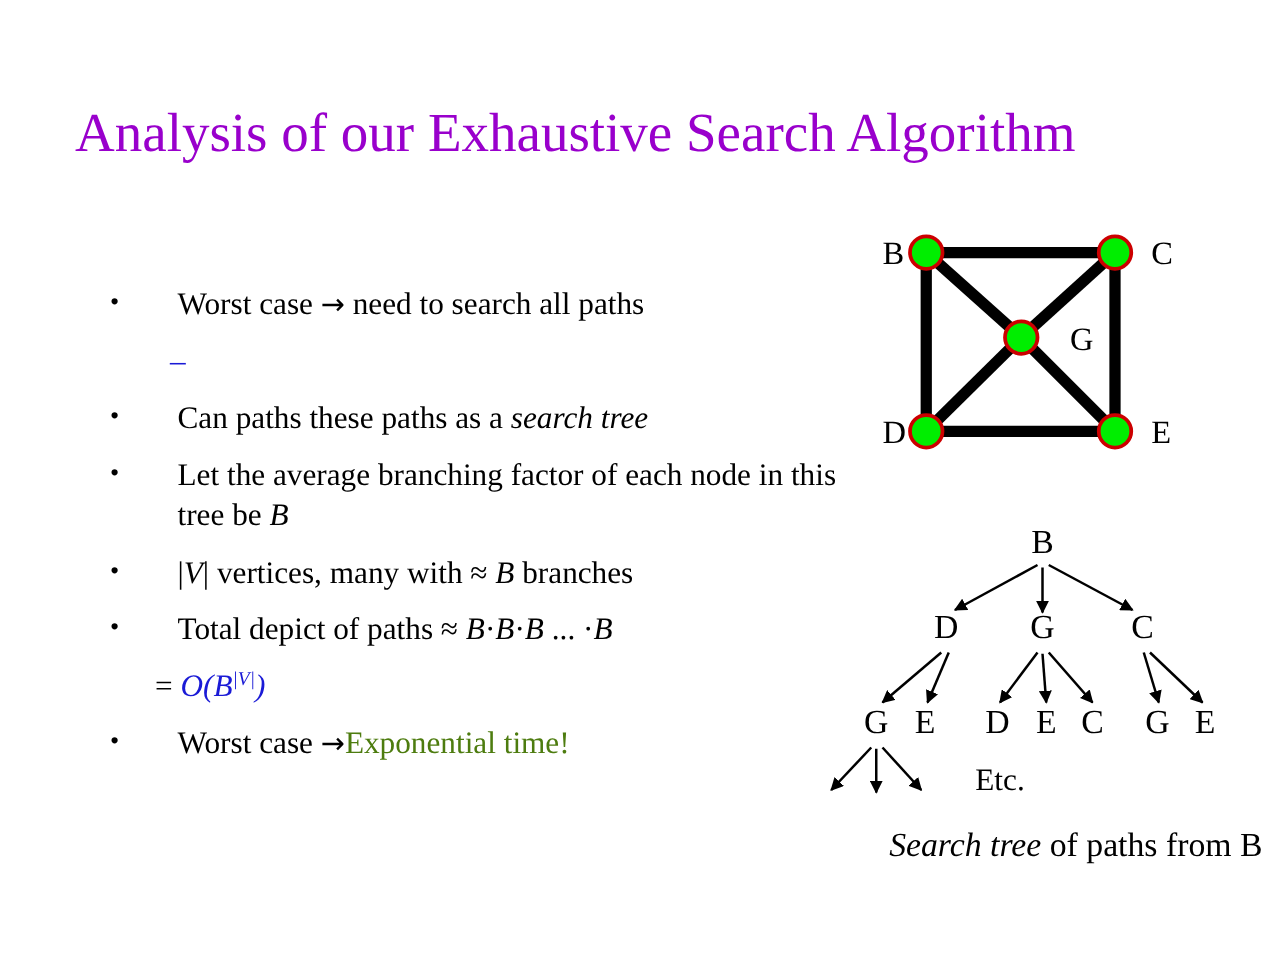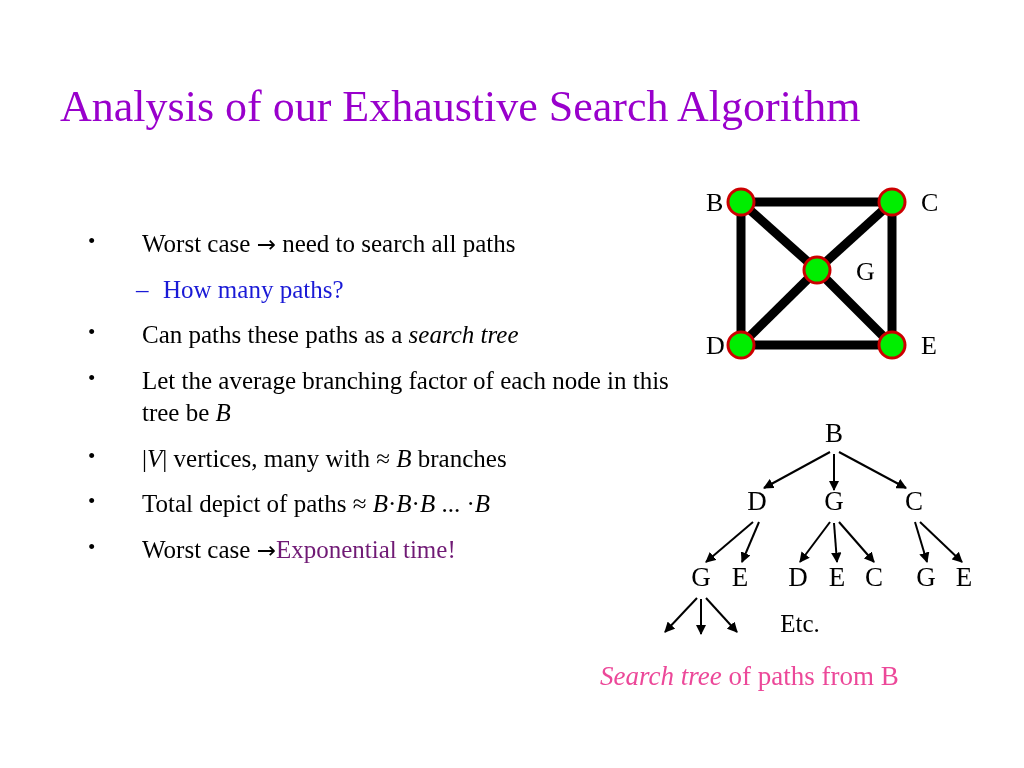--- a/index.html
+++ b/index.html
@@ -74,21 +74,21 @@
   .sub-text {
     flex: 1 1 auto;
     line-height: 1.3;
   }
   .eq-row {
     padding-left: 40px;
     margin-bottom: 13px;
     line-height: 1.3;
   }
   .blue { color: #1a1ad6; }
-  .red  { color: #701a75; }
+  .red  { color: #4d7c0f; }
   .ital { font-style: italic; }
   .sup  { font-size: 0.62em; vertical-align: super; line-height: 0; }
   .arrow { font-family: "DejaVu Sans", sans-serif; font-size: 0.92em; }
 
   
   #graph-figure {
     position: absolute;
     left: 676px;
     top: 168px;
     width: 290px;
@@ -122,41 +122,40 @@
     fill: #000000;
     text-anchor: middle;
   }
 
   
   #tree-caption {
     position: absolute;
     left: 600px;
     top: 660px;
     width: 410px;
-    text-align: left;
-    color: #ec4899;
+    text-align: right;
+    color: #000000;
     font-size: 27px;
     line-height: 1.2;
   }
 </style>
 </head>
 <body>
 
 <h1 id="slide-title">Analysis of our Exhaustive Search Algorithm</h1>
 
 <div id="bullet-body">
 
   <div class="bullet-row">
     <span class="bullet-marker">•</span>
     <span class="bullet-text"><span>Worst case </span><span class="arrow">→</span><span> need to search all paths</span></span>
   </div>
 
   <div class="sub-row">
     <span class="sub-marker">–</span>
-    <span class="sub-text">How many paths?</span>
   </div>
 
   <div class="bullet-row">
     <span class="bullet-marker">•</span>
     <span class="bullet-text"><span>Can paths these paths as a </span><span class="ital">search tree</span></span>
   </div>
 
   <div class="bullet-row">
     <span class="bullet-marker">•</span>
     <span class="bullet-text"><span>Let the average branching factor of each node in this tree be </span><span class="ital">B</span></span>
@@ -165,20 +164,21 @@
   <div class="bullet-row">
     <span class="bullet-marker">•</span>
     <span class="bullet-text"><span>|</span><span class="ital">V</span><span>| vertices, many with ≈ </span><span class="ital">B</span><span> branches</span></span>
   </div>
 
   <div class="bullet-row">
     <span class="bullet-marker">•</span>
     <span class="bullet-text"><span>Total depict of paths ≈ </span><span class="ital">B</span><span>·</span><span class="ital">B</span><span>·</span><span class="ital">B</span><span> ... ·</span><span class="ital">B</span></span>
   </div>
 
+  <div class="eq-row"><span>= </span><span class="blue ital">O(</span><span class="blue ital">B</span><span class="blue ital sup">|V|</span><span class="blue ital">)</span></div>
 
   <div class="bullet-row">
     <span class="bullet-marker">•</span>
     <span class="bullet-text"><span>Worst case </span><span class="arrow">→</span><span class="red">Exponential time!</span></span>
   </div>
 
 </div>
 
 <div id="graph-figure">
   <svg width="290" height="210" viewBox="0 0 290 210" xmlns="http://www.w3.org/2000/svg">

